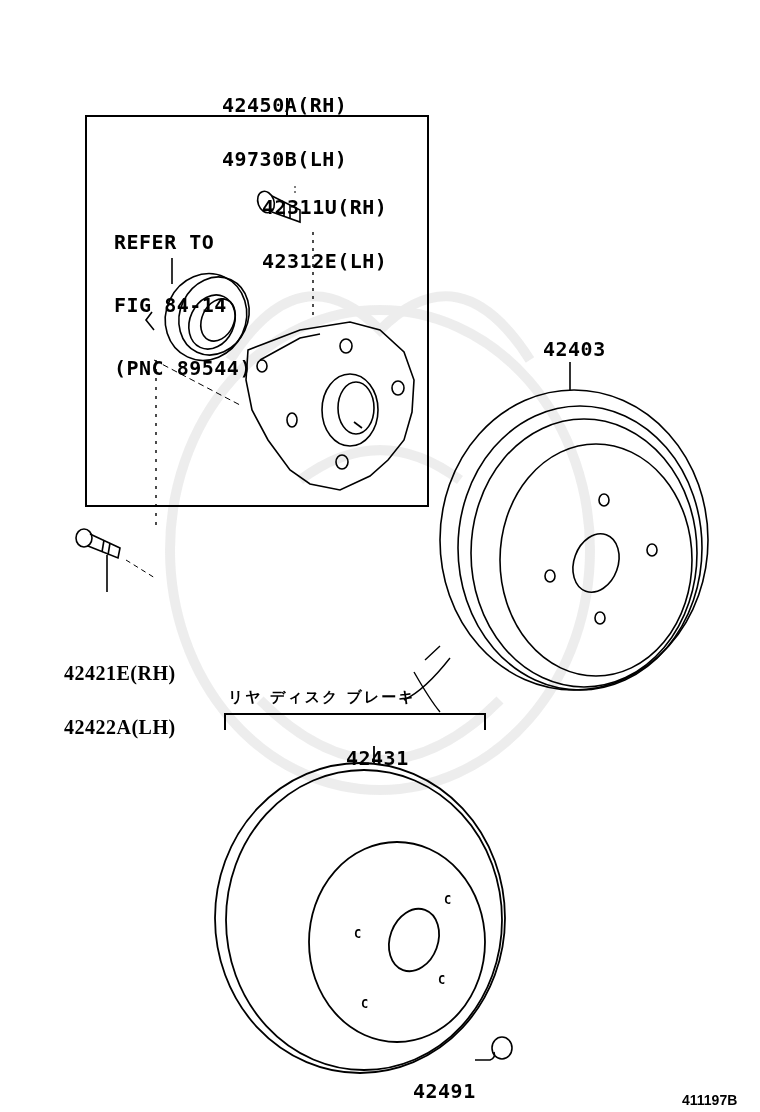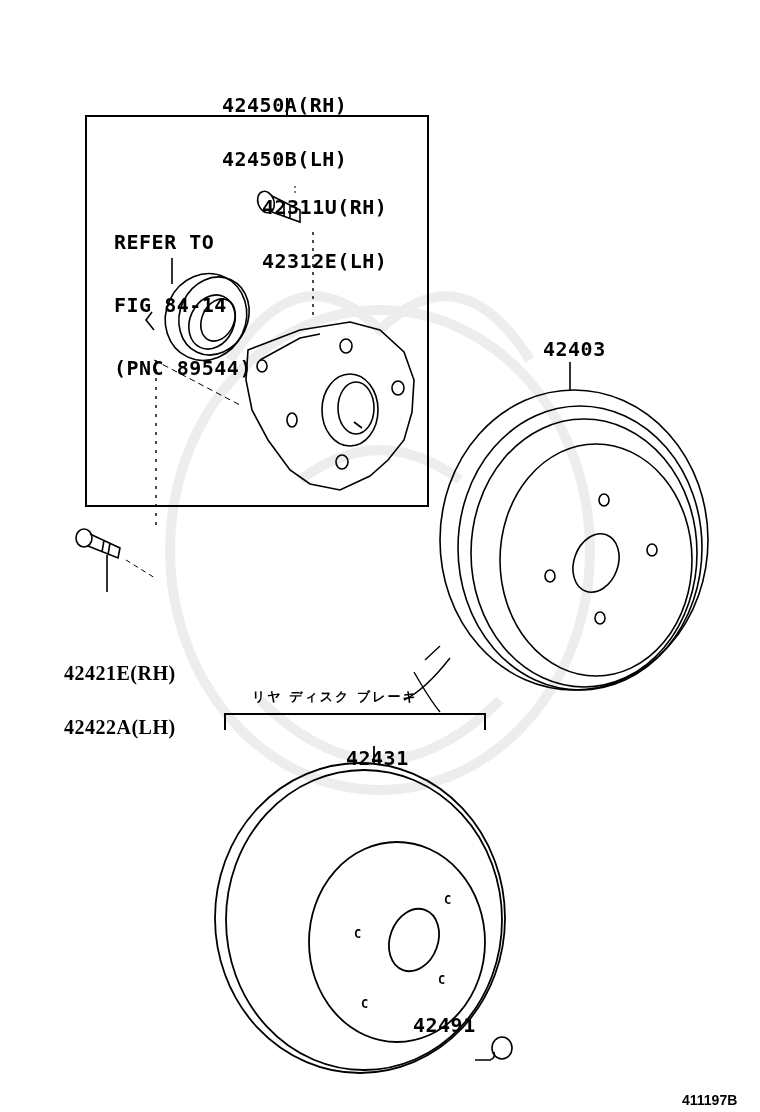--- a/index.html
+++ b/index.html
@@ -1,21 +1,21 @@
 <!DOCTYPE html>
 <html><head>
 <meta charset="utf-8">
 <style>
   html, body { margin:0; padding:0; background:#ffffff; }
   body { width:760px; height:1112px; position:relative; overflow:hidden;
          font-family:"DejaVu Sans Mono", monospace; color:#000; }
   .lbl { position:absolute; font-family:"DejaVu Sans Mono","Liberation Mono",monospace;
          font-weight:bold; font-size:20px; line-height:18px; white-space:pre; letter-spacing:0.5px; }
   .lbl.pn { cursor:pointer; }
-  .jp { position:absolute; font-family:"DejaVu Sans", sans-serif; font-size:13px; font-weight:bold; letter-spacing:2px;margin-left:24px; }
+  .jp { position:absolute; font-family:"DejaVu Sans", sans-serif; font-size:15px; font-weight:bold; letter-spacing:2px; }
   .code { position:absolute; font-family:"Liberation Sans", sans-serif; font-weight:bold; font-size:14px; }
   svg.draw { position:absolute; left:0; top:0; }
 </style>
 </head>
 <body>
 
 <svg class="draw" width="760" height="1112" viewBox="0 0 760 1112">
 
   <g fill="none" stroke="#ececec" stroke-width="10" opacity="0.9">
     <ellipse cx="380" cy="550" rx="210" ry="240"></ellipse>
@@ -99,21 +99,21 @@
   </g>
 
   <g fill="none" stroke="#000" stroke-width="1.6">
     <ellipse cx="502" cy="1048" rx="10" ry="11"></ellipse>
     <path d="M475 1060 L490 1060 Q496 1058 494 1052"></path>
   </g>
 </svg>
 
 <div class="lbl pn" style="left:222px; top:60px;">
   <div>42450A(RH)</div>
-  <div>42450B(LH)</div>
+  <div>49730B(LH)</div>
 </div>
 
 <div class="lbl pn" style="left:262px; top:162px;">
   <div>42311U(RH)</div>
   <div>42312E(LH)</div>
 </div>
 
 <div class="lbl" style="left:114px; top:190px; line-height:21px;">
   <div>REFER TO</div>
   <div>FIG 84-14</div>
@@ -124,15 +124,15 @@
   <div>42421E(RH)</div>
   <div>42422A(LH)</div>
 </div>
 
 <div class="lbl pn" style="left:543px; top:340px;text-align:center;">42403</div>
 
 <div class="jp" style="left:228px; top:688px;">リヤ ディスク ブレーキ</div>
 
 <div class="lbl pn" style="left:346px; top:749px;">42431</div>
 
-<div class="lbl pn" style="left:413px; top:1016px;">42491</div>
+<div class="lbl pn" style="left:413px; top:1082px;">42491</div>
 
 <div class="code" style="left:682px; top:1092px;">411197B</div>
 
 </body></html>

